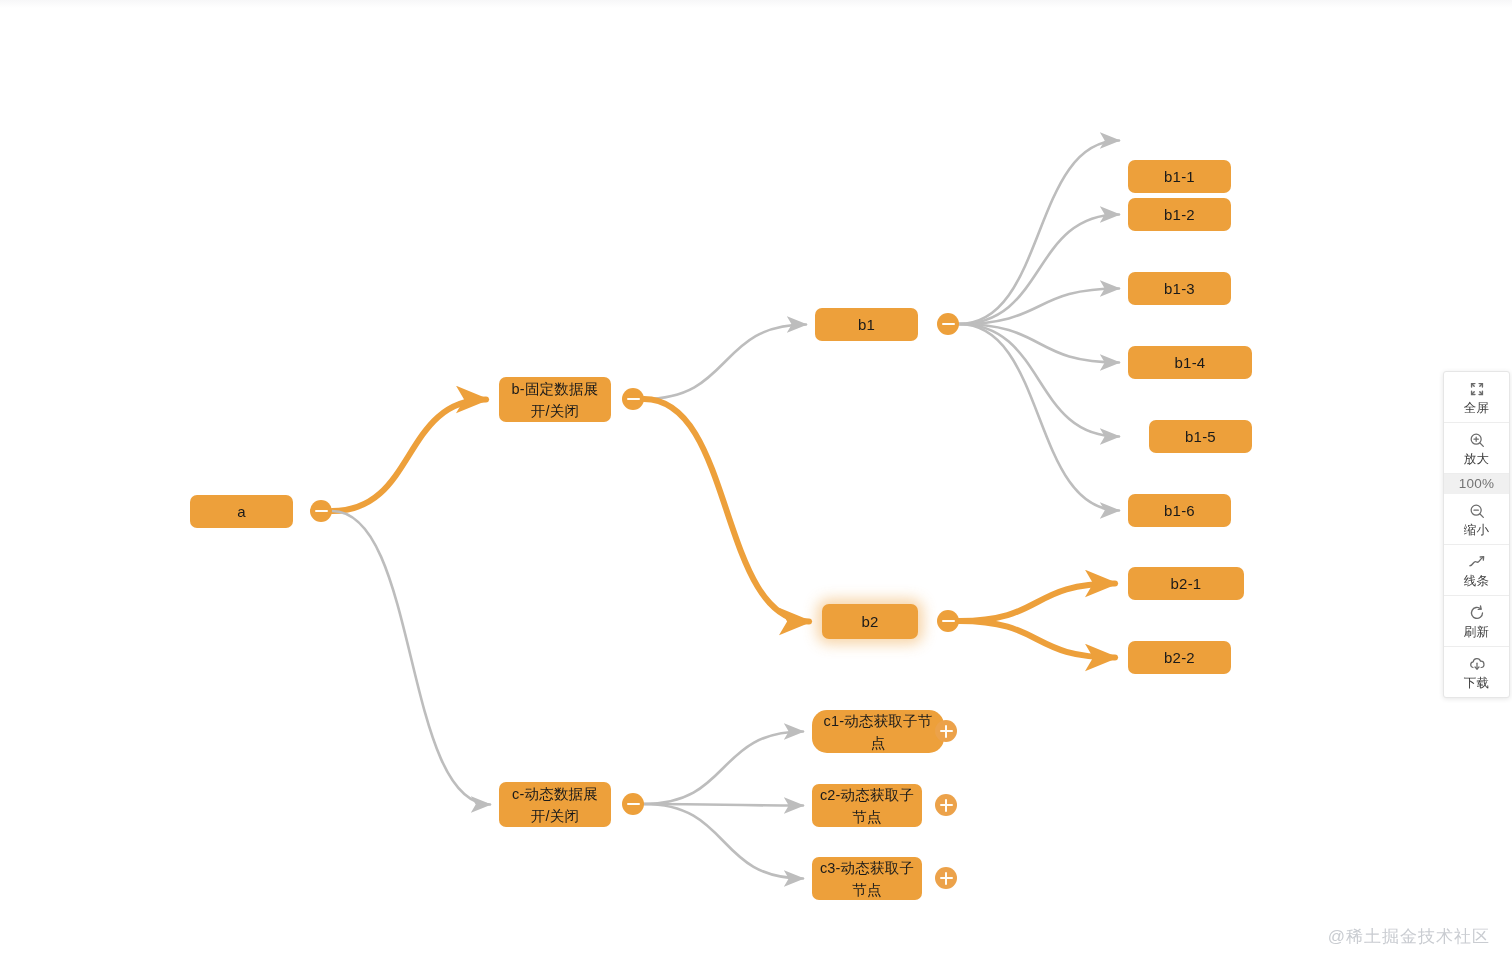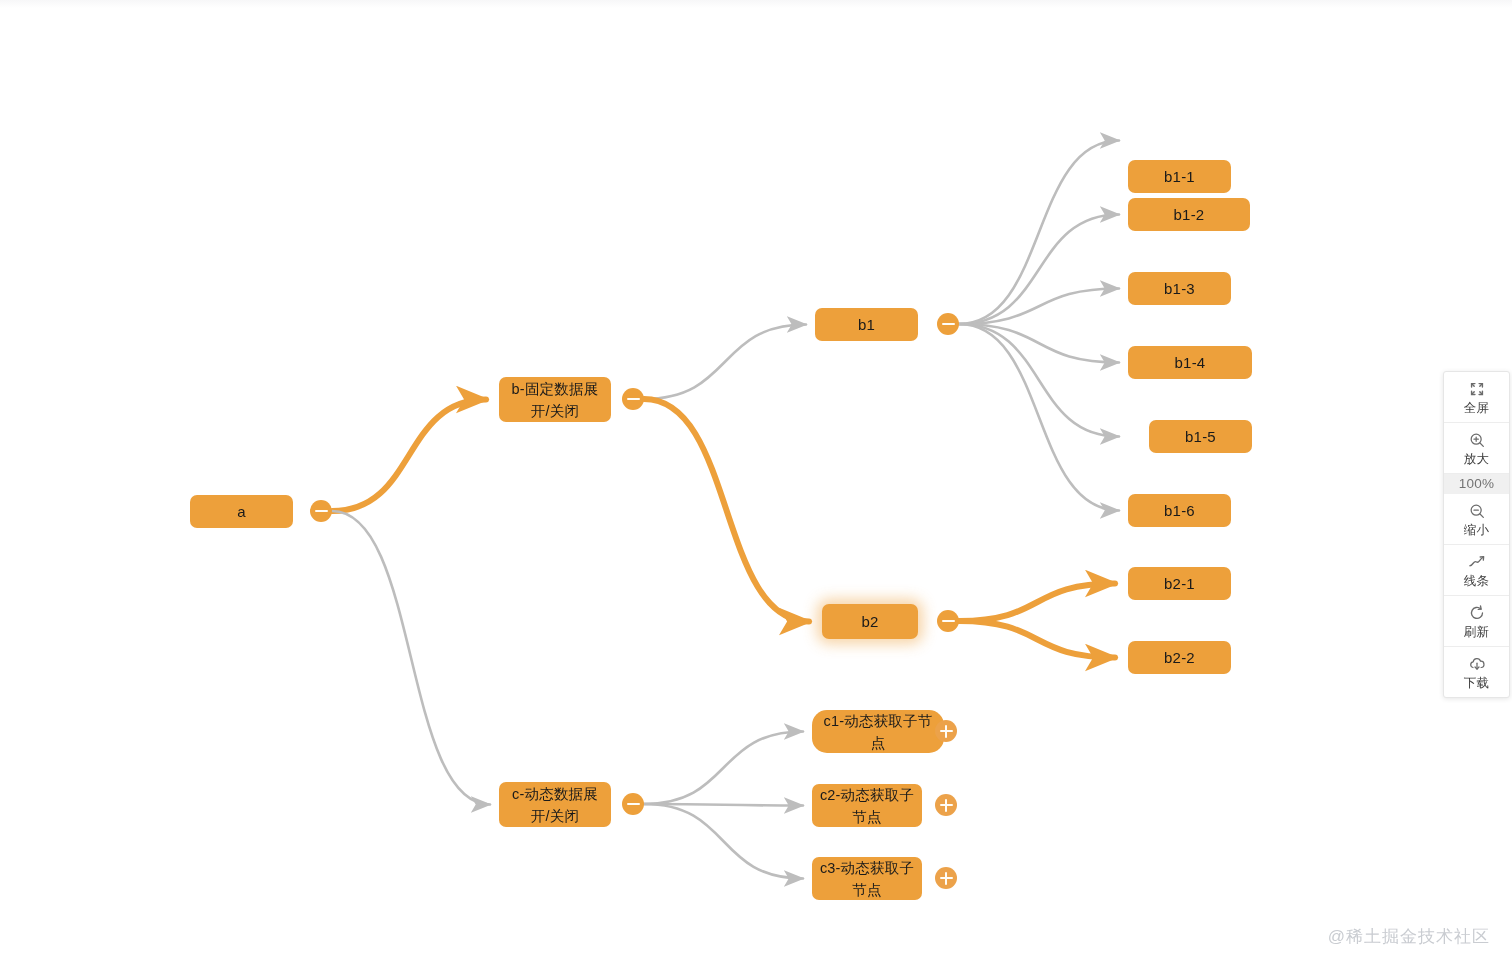--- a/index.html
+++ b/index.html
@@ -146,26 +146,26 @@
         </g>
     </svg>
 
     <div id="nodes">
         <div class="node" style="left: 190px; top: 495px; width: 103px; height: 33px;">a</div>
         <div class="node two-line" style="left: 499px; top: 377px; width: 112px; height: 45px;">b-固定数据展开/关闭</div>
         <div class="node two-line" style="left: 499px; top: 782px; width: 112px; height: 45px;">c-动态数据展开/关闭</div>
         <div class="node" style="left: 815px; top: 308px; width: 103px; height: 33px;">b1</div>
         <div class="node selected" style="left: 822px; top: 604px; width: 96px; height: 35px;">b2</div>
         <div class="node" style="left: 1128px; top: 124px; width: 103px; height: 33px; margin-top: 36px;">b1-1</div>
-        <div class="node" style="left: 1128px; top: 198px; width: 122px; height: 33px;">b1-2</div>
+        <div class="node" style="left: 1128px; top: 198px; width: 103px; height: 33px;">b1-2</div>
         <div class="node" style="left: 1128px; top: 272px; width: 103px; height: 33px;">b1-3</div>
         <div class="node" style="left: 1128px; top: 346px; width: 124px; height: 33px;">b1-4</div>
         <div class="node" style="left: 1128px; top: 420px; width: 103px; height: 33px; margin-left: 21px;">b1-5</div>
         <div class="node" style="left: 1128px; top: 494px; width: 103px; height: 33px;">b1-6</div>
-        <div class="node" style="left: 1128px; top: 567px; width: 103px; height: 33px;">b2-1</div>
+        <div class="node" style="left: 1128px; top: 567px; width: 116px; height: 33px;">b2-1</div>
         <div class="node" style="left: 1128px; top: 641px; width: 103px; height: 33px;">b2-2</div>
         <div class="node two-line" style="left: 812px; top: 710px; width: 132px; height: 43px; border-radius: 15px;">c1-动态获取子节点</div>
         <div class="node two-line" style="left: 812px; top: 784px; width: 110px; height: 43px;">c2-动态获取子节点</div>
         <div class="node two-line" style="left: 812px; top: 857px; width: 110px; height: 43px;">c3-动态获取子节点</div>
       </div>
     <div id="toggles">
         <div class="toggle" style="left: 310px; top: 500px;">
           <span class="bar-h"></span>
         </div>
         <div class="toggle" style="left: 622px; top: 388px;">

